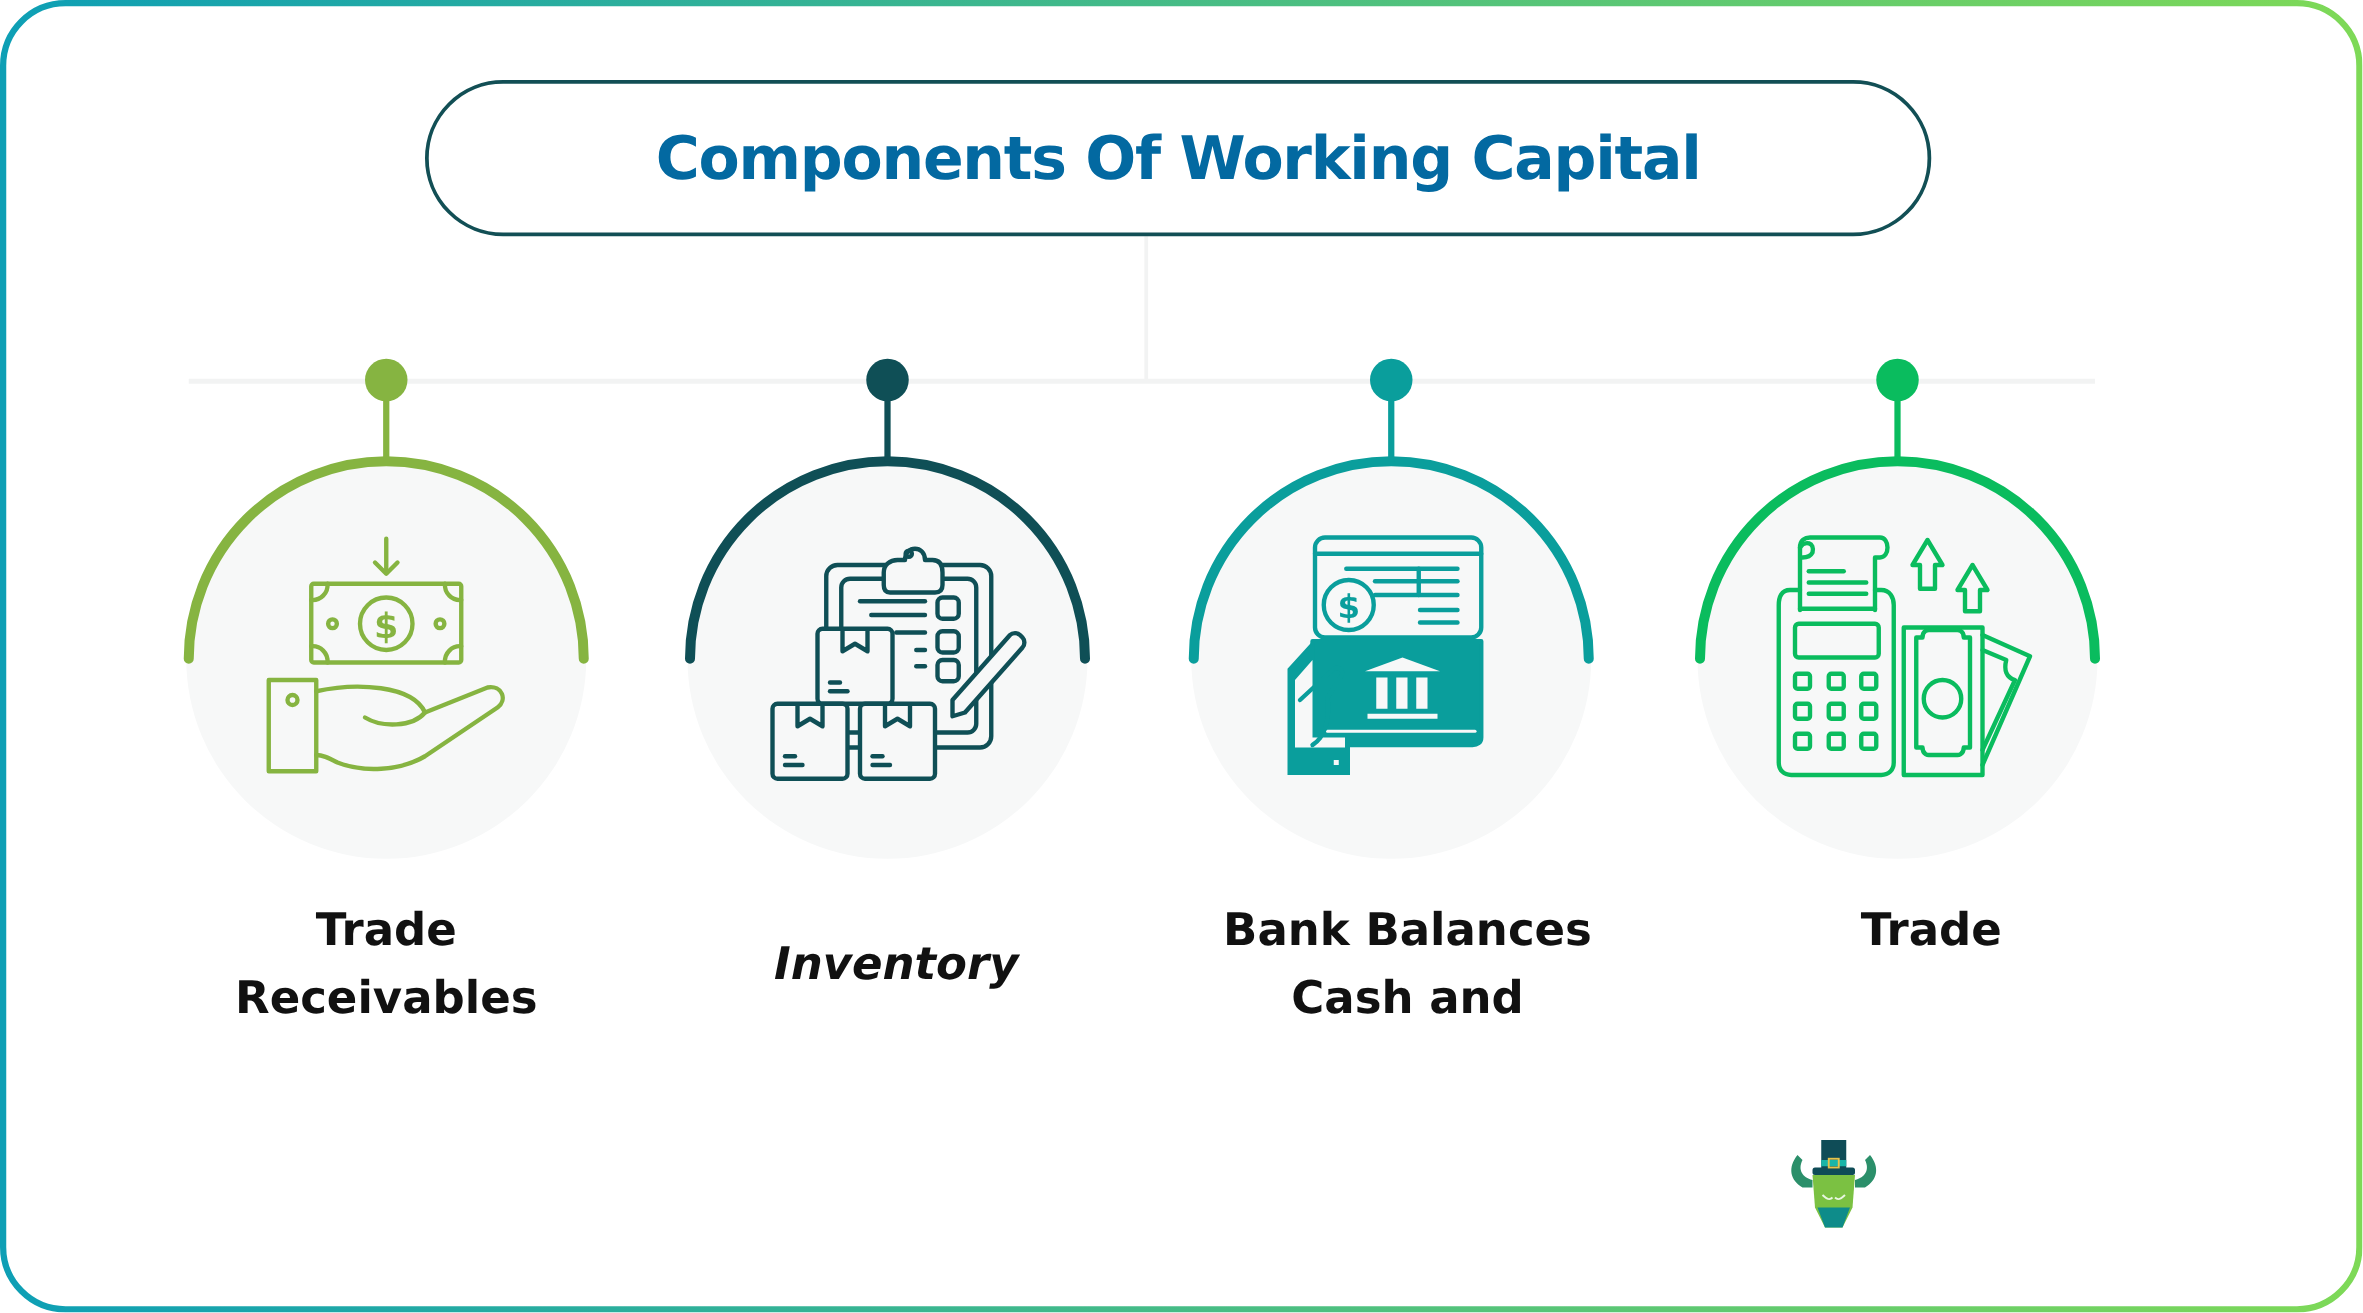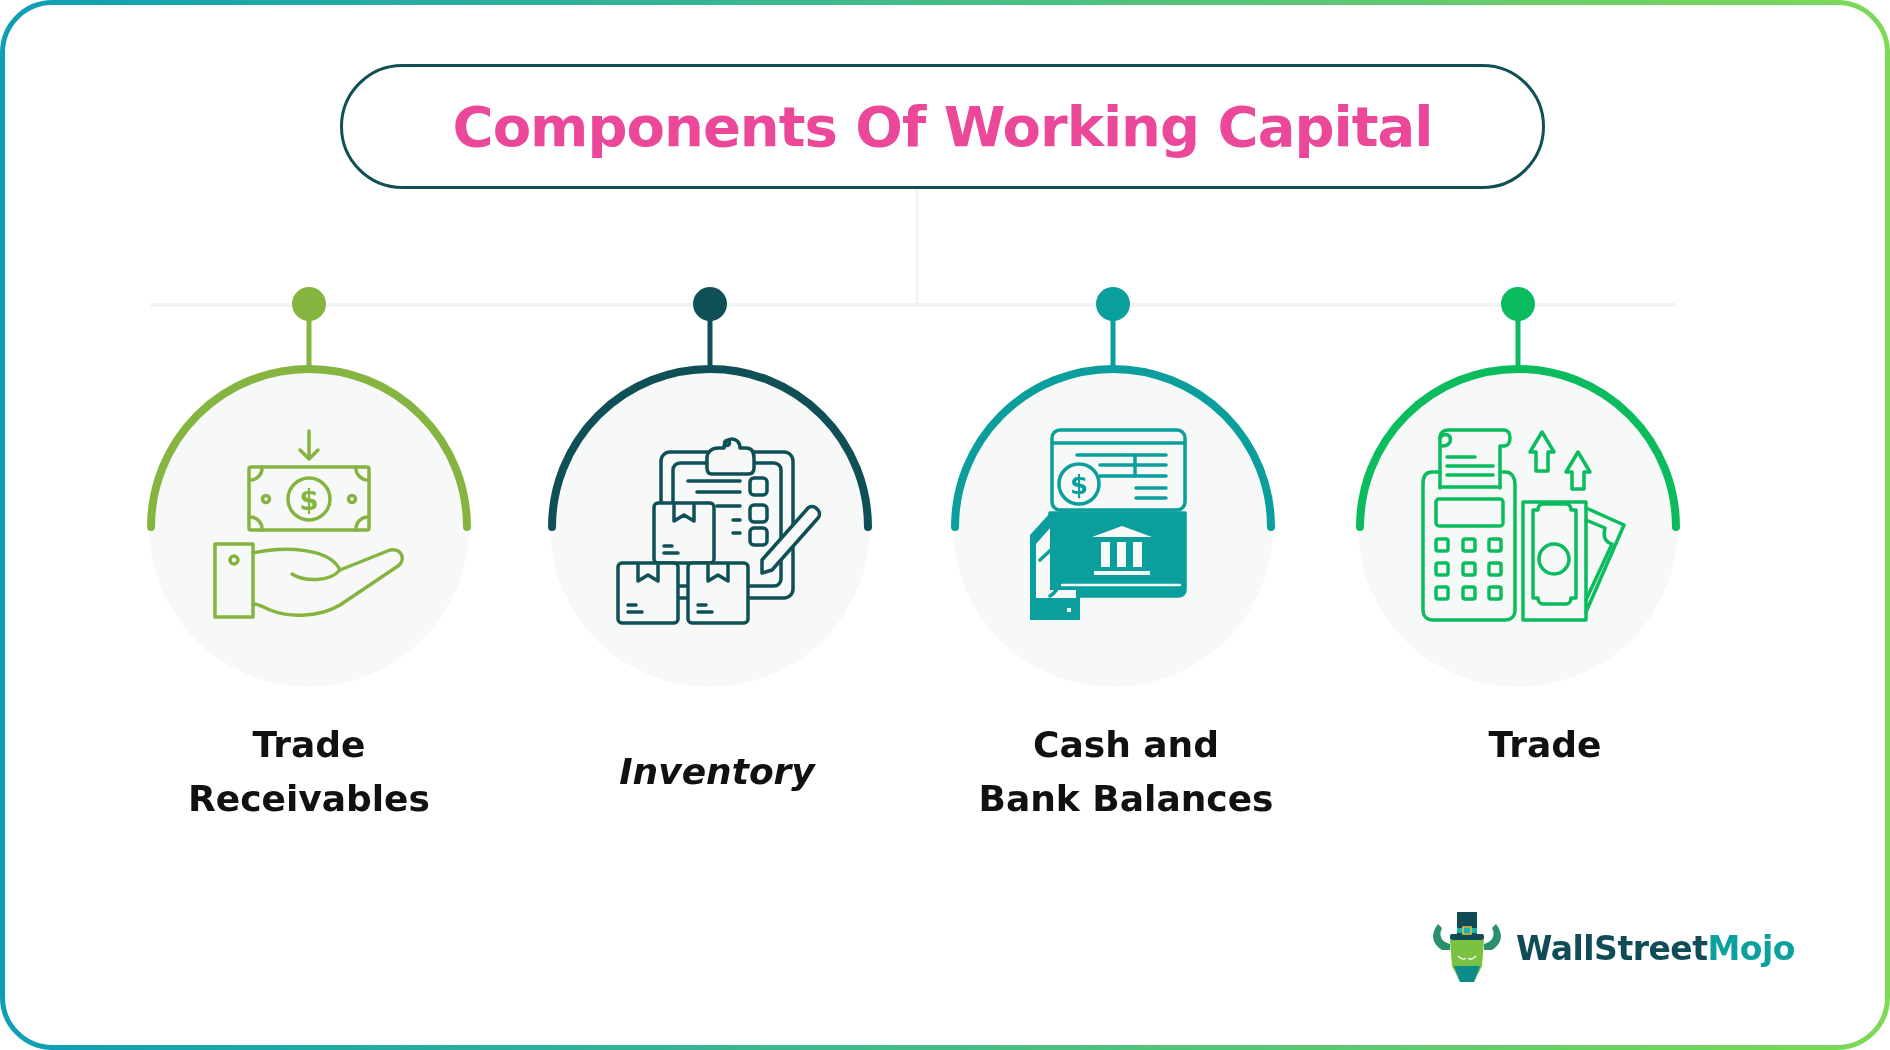--- a/index.html
+++ b/index.html
@@ -1,19 +1,19 @@
 <!DOCTYPE html>
 <html><head>
 <meta charset="utf-8">
 <style>
   html, body { margin: 0; padding: 0; }
   body { width: 1890px; height: 1050px; background: #ffffff; position: relative; overflow: hidden; font-family: "Liberation Sans", "DejaVu Sans", sans-serif; }
   .frame { position: absolute; left: 0; top: 0; width: 1890px; height: 1050px; }
   .title-pill { position: absolute; left: 340px; top: 64px; width: 1205px; height: 125px; box-sizing: border-box; border: 3px solid #124f55; border-radius: 63px; background: #fff; display: flex; align-items: center; justify-content: center; }
-  .title-pill h1 { margin: 12px; font-family: "DejaVu Sans", sans-serif; font-weight: bold; font-size: 56px; color: #ec4899; letter-spacing: -1px; }
+  .title-pill h1 { margin: 12px; font-family: "DejaVu Sans", sans-serif; font-weight: bold; font-size: 48px; color: #0369a1; letter-spacing: -1px; }
   .label { position: absolute; width: 380px; text-align: center; font-family: "DejaVu Sans", sans-serif; font-weight: bold; font-size: 36px; line-height: 54px; color: #111; }
   .logo { position: absolute; left: 1428px; top: 910px; display: flex; align-items: center; }
   .logo .wordmark { font-family: "DejaVu Sans", sans-serif; font-weight: bold; font-size: 33px; margin-left: 10px; letter-spacing: -0.5px; }
   .logo .w1 { color: #0f4c57; }
   .logo .w2 { color: #0aa19f; }
   svg text { font-family: "DejaVu Sans", sans-serif; }
 </style>
 </head>
 <body>
 
@@ -175,36 +175,35 @@
 </svg>
 
 <div class="label" style="left:119px; top:718px;">
   <div>Trade</div>
   <div>Receivables</div>
 </div>
 <div class="label" style="left:527px; top:745px;font-style:italic;">
   <div>Inventory</div>
 </div>
 <div class="label" style="left:936px; top:718px;">
+  <div>Bank Balances</div>
   <div>Cash and</div>
-  <div>Bank Balances</div>
 </div>
 <div class="label" style="left:1355px; top:718px;">
   <div>Trade</div>
 </div>
 
 <div class="logo">
   <svg width="78" height="76" viewBox="0 0 78 76">
 
     <path d="M10 14 C2 24 4 34 14 40 L22 40 L22 34 C14 32 10 26 14 18 Z" fill="#2b8f6a"></path>
     <path d="M68 14 C76 24 74 34 64 40 L56 40 L56 34 C64 32 68 26 64 18 Z" fill="#2b8f6a"></path>
 
     <path d="M22 30 L56 30 L54 56 L46 72 L32 72 L24 56 Z" fill="#7bc142"></path>
     <path d="M26 56 L52 56 L46 72 L32 72 Z" fill="#0e8c8a"></path>
     <path d="M30 46 C34 50 36 50 38 48 M40 48 C42 50 44 50 48 46" stroke="#e9f6e0" stroke-width="1.5" fill="none"></path>
 
     <rect x="29" y="2" width="20" height="24" fill="#0f4c57"></rect>
     <rect x="22" y="24" width="34" height="6" rx="2" fill="#0f4c57"></rect>
     <rect x="29" y="18" width="20" height="5" fill="#19b5a8"></rect>
     <rect x="35" y="17" width="8" height="7" fill="none" stroke="#e6c34a" stroke-width="1.5"></rect>
   </svg>
-  <span class="wordmark"><span class="w1">WallStreet</span><span class="w2">Mojo</span></span>
 </div>
 
 </body></html>

